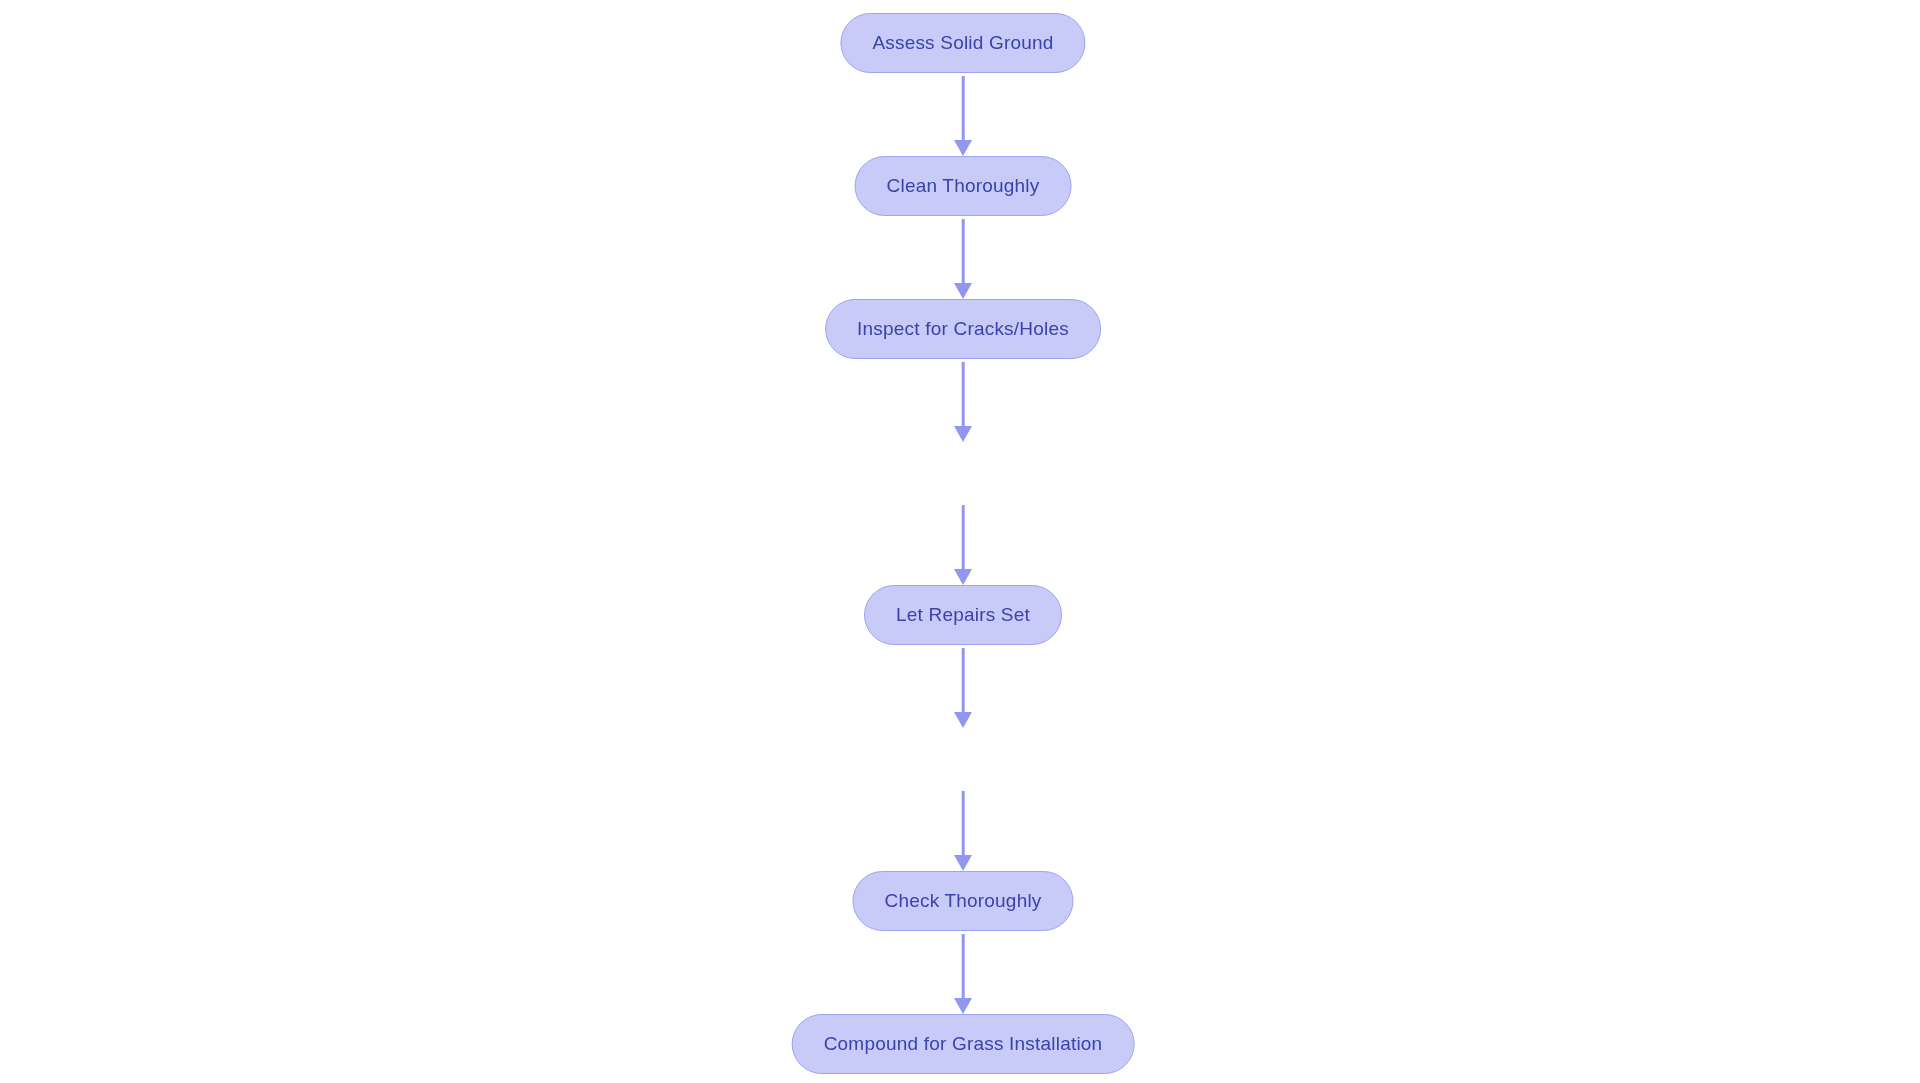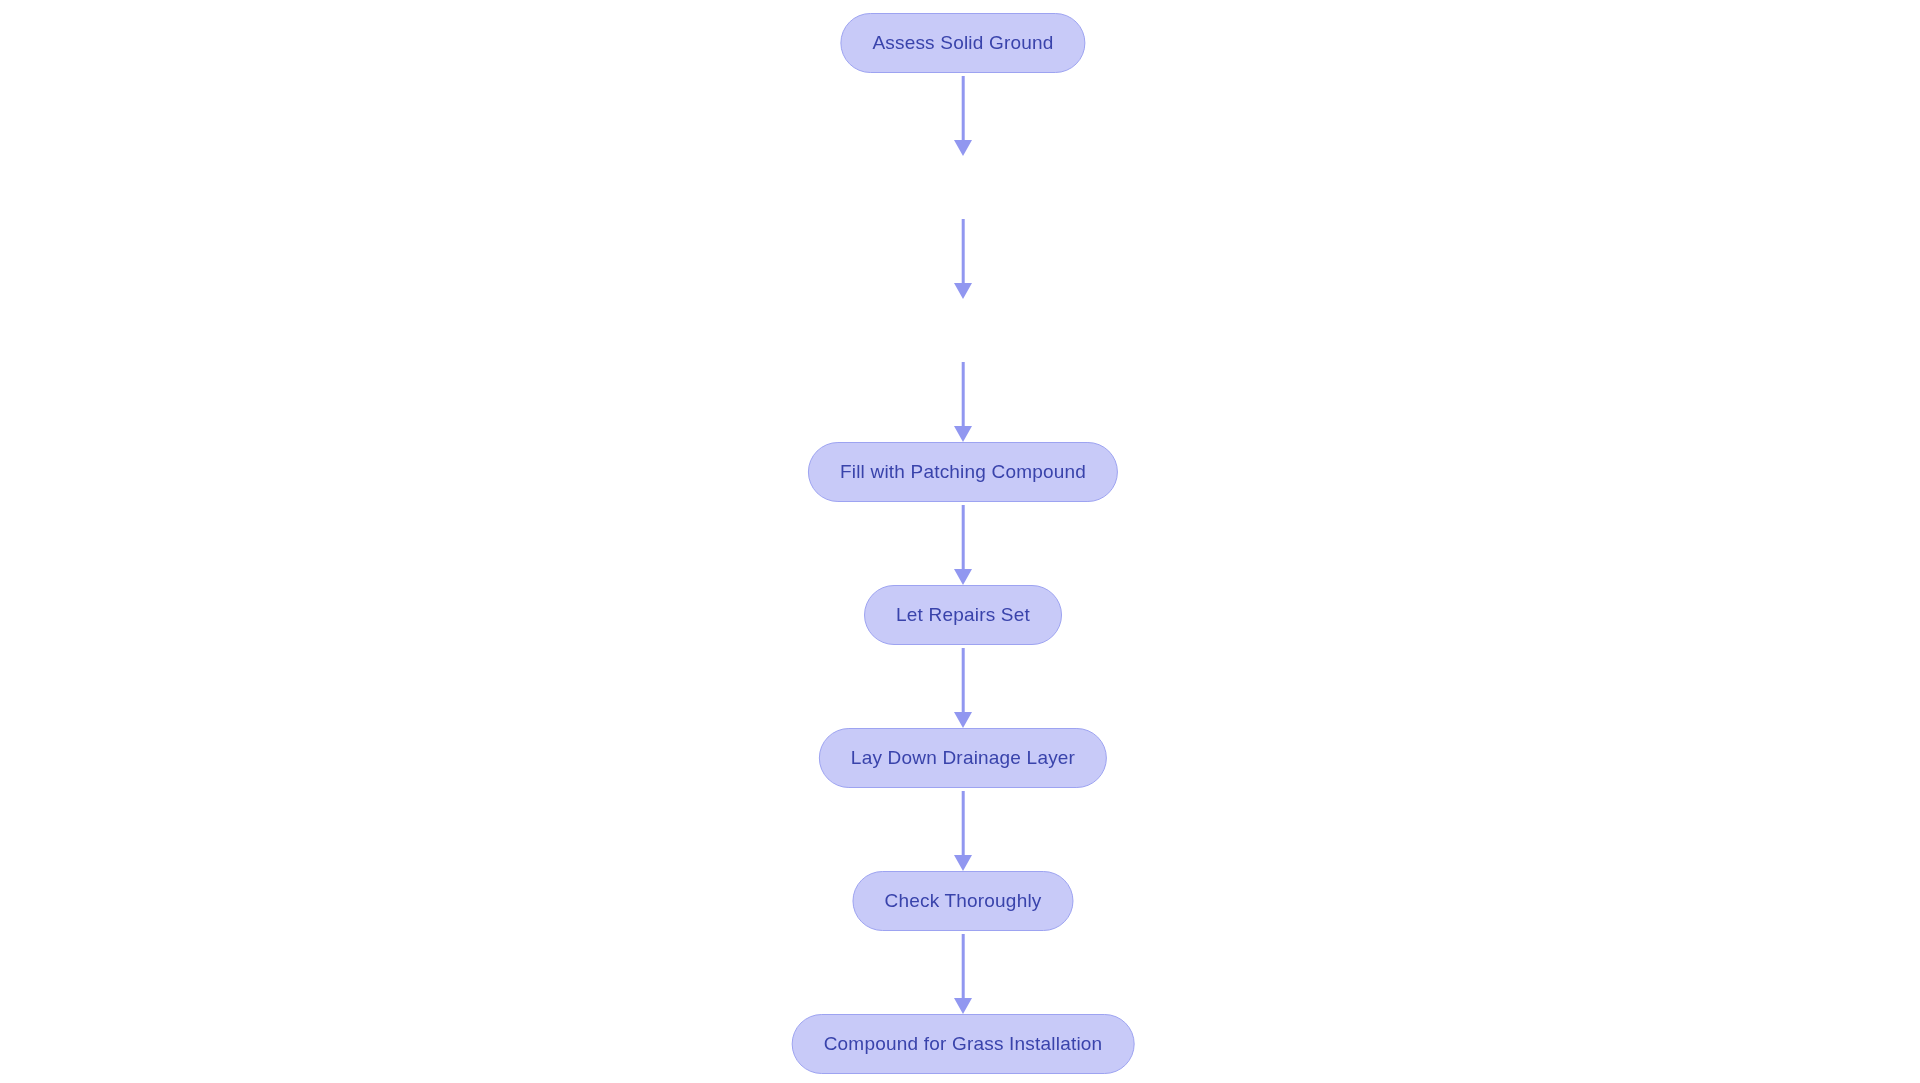--- a/index.html
+++ b/index.html
@@ -66,47 +66,47 @@
 
 <div id="canvas">
 
   <div class="node" style="top:13px">Assess Solid Ground</div>
 
   <div class="arrow" style="top:76px">
     <div class="shaft"></div>
     <div class="head"></div>
   </div>
 
+  <div class="node" style="top:156px">Clean Thoroughly</div>
 
   <div class="arrow" style="top:219px">
     <div class="shaft"></div>
     <div class="head"></div>
   </div>
 
+  <div class="node" style="top:299px">Inspect for Cracks/Holes</div>
 
   <div class="arrow" style="top:362px">
     <div class="shaft"></div>
     <div class="head"></div>
   </div>
 
-  <div class="node" style="top:442px">Fill with Patching Compound</div>
 
   <div class="arrow" style="top:505px">
     <div class="shaft"></div>
     <div class="head"></div>
   </div>
 
   <div class="node" style="top:585px">Let Repairs Set</div>
 
   <div class="arrow" style="top:648px">
     <div class="shaft"></div>
     <div class="head"></div>
   </div>
 
-  <div class="node" style="top:728px">Lay Down Drainage Layer</div>
 
   <div class="arrow" style="top:791px">
     <div class="shaft"></div>
     <div class="head"></div>
   </div>
 
   <div class="node" style="top:871px">Check Thoroughly</div>
 
   <div class="arrow" style="top:934px">
     <div class="shaft"></div>

